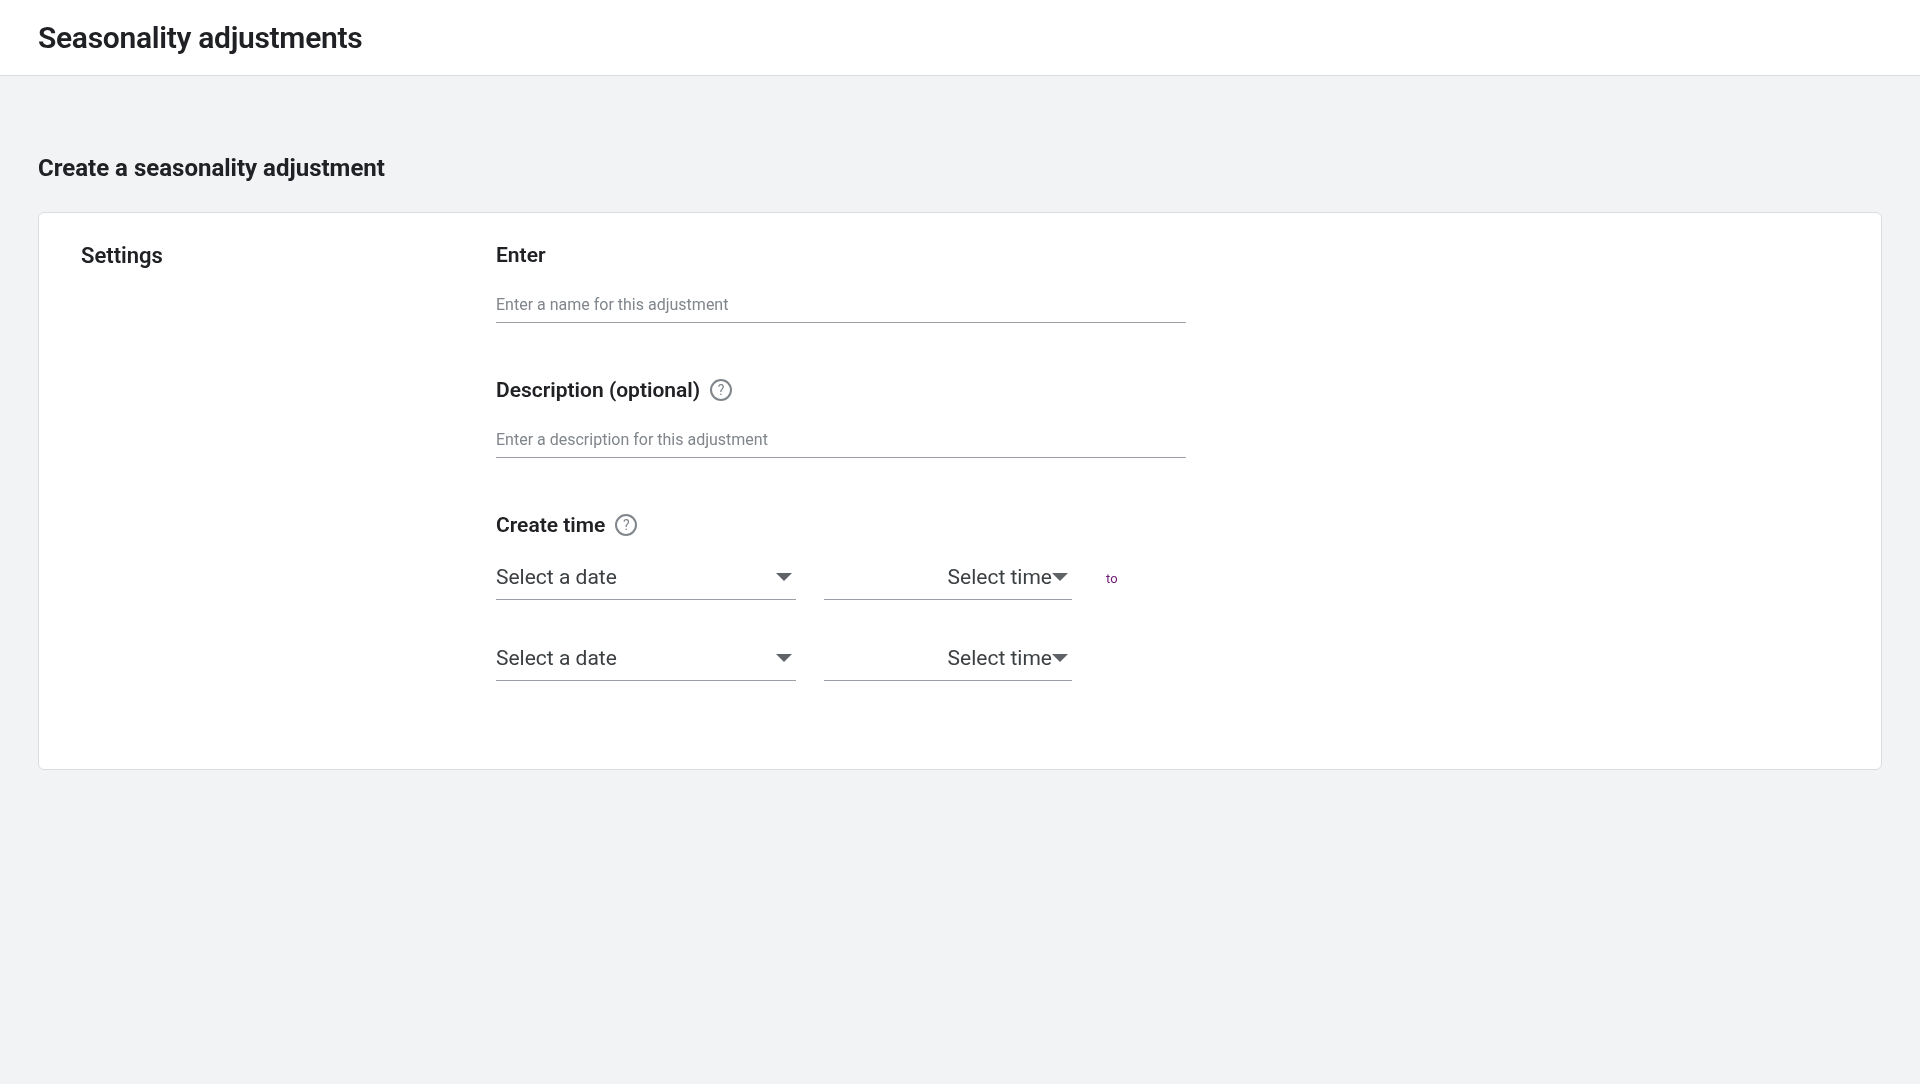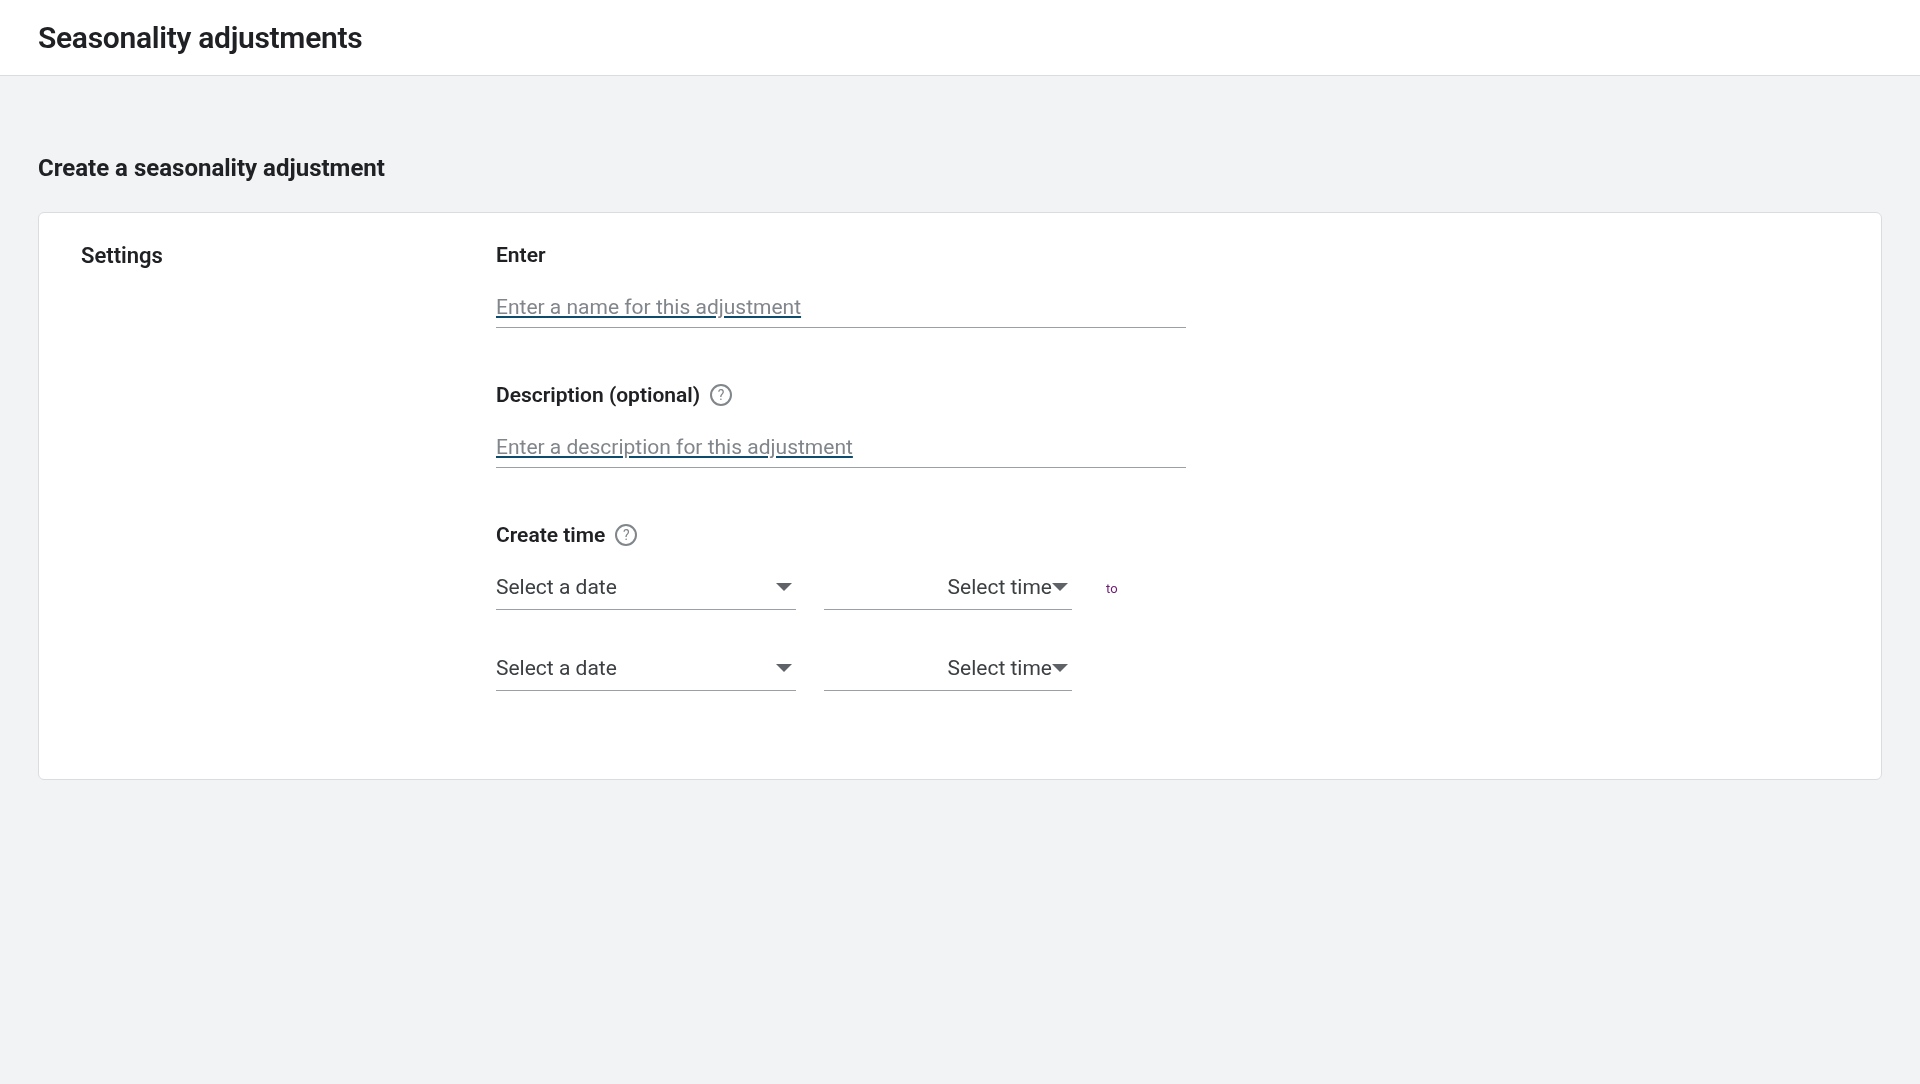--- a/index.html
+++ b/index.html
@@ -82,27 +82,26 @@
       border-radius: 50%;
       color: #80868b;
       font-size: 14px;
       font-weight: 400;
       cursor: pointer;
     }
     .text-input {
       width: 690px;
       border: none;
       border-bottom: 1px solid #9aa0a6;
-      font-size: 21px;
+      font-size: 16px;
       padding: 8px 0;
       outline: none;
-      color: #0c4a6e;
+      color: #a16207;
       font-family: inherit;
       background: transparent;
-      text-decoration: underline;
     }
     .text-input::placeholder {
       color: #80868b;
     }
     .date-time-row {
       display: flex;
       align-items: center;
       gap: 28px;
     }
     .dropdown {

